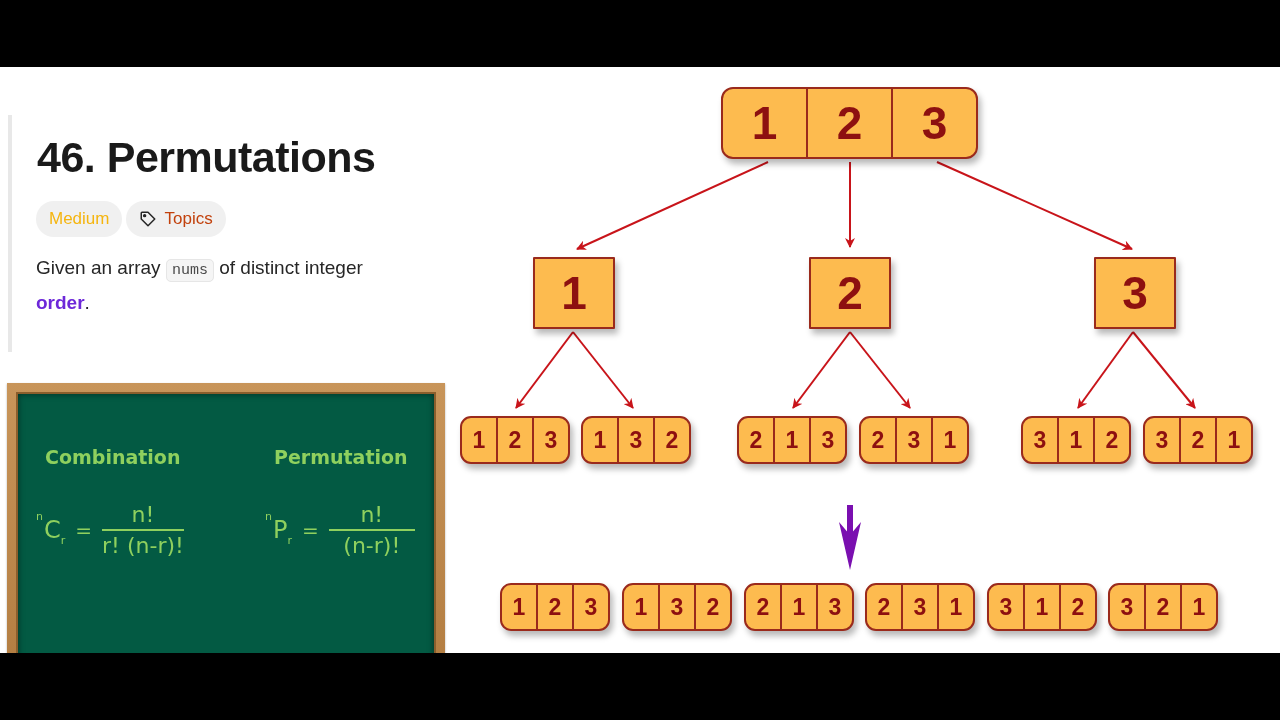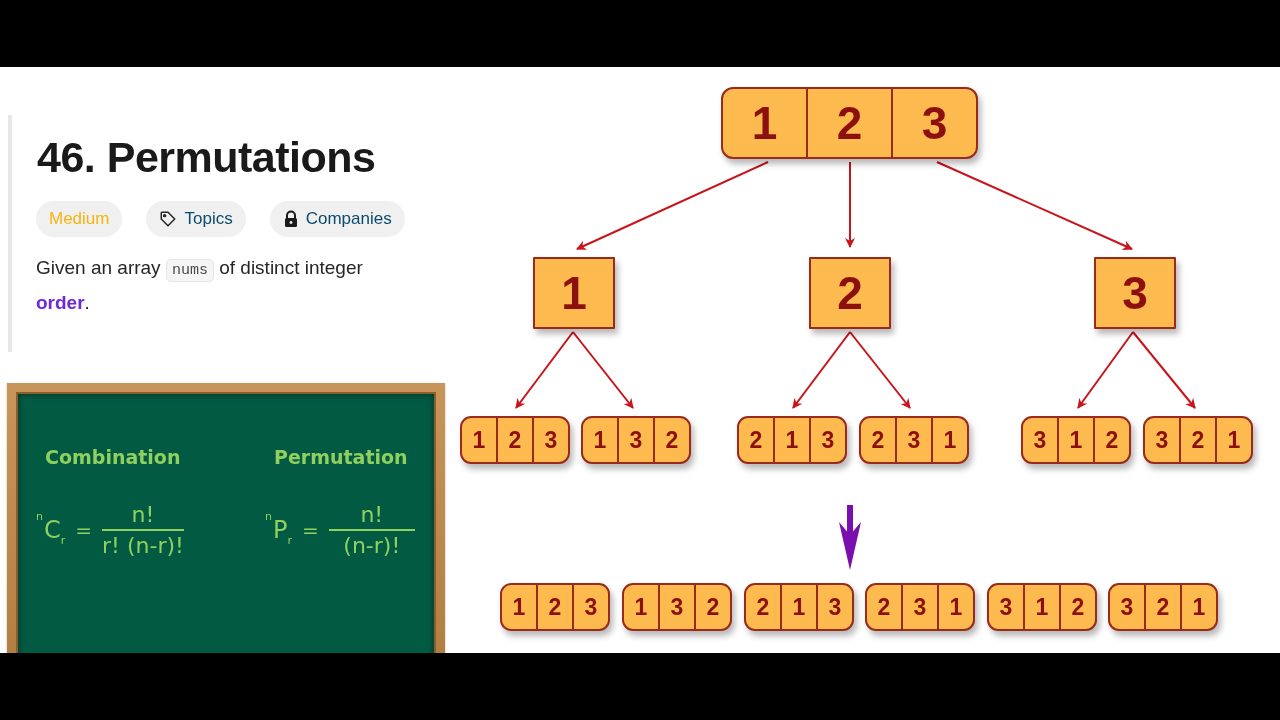--- a/index.html
+++ b/index.html
@@ -4,22 +4,22 @@
 <style>
   * { box-sizing: border-box; margin: 0; padding: 0; }
   html, body { width: 1280px; height: 720px; overflow: hidden; background: #000; }
   body { position: relative; font-family: "Liberation Sans", sans-serif; }
 
   .frame { position: absolute; left: 0; top: 67px; width: 1280px; height: 586px; background: #ffffff; overflow: hidden; }
 
   
   .problem { position: absolute; left: 8px; top: 48px; width: 430px; height: 237px; border-left: 4px solid #e8e8e8; overflow: hidden; }
   .problem-title { position: absolute; left: 25px; top: 18px; font-size: 43px; font-weight: bold; color: #1a1a1a; letter-spacing: -0.5px; white-space: nowrap; }
-  .tags { position: absolute; left: 24px; top: 86px; display: flex; gap: 24px; text-align: right; }
-  .tag { height: 36px; border-radius: 18px; background: #f0f0f0; display: flex; align-items: center; padding: 0 13px; font-size: 17px; color: #0c4a6e; gap: 7px; white-space: nowrap; }
+  .tags { position: absolute; left: 24px; top: 86px; display: flex; gap: 4px; text-align: right; }
+  .tag { height: 36px; border-radius: 18px; background: #f0f0f0; display: flex; align-items: center; padding: 0 13px; font-size: 17px; color: #c2410c; gap: 7px; white-space: nowrap; }
   .tag.medium { color: #f5b50f; }
   .tag svg { display: block; }
   .desc { position: absolute; left: 24px; top: 137px; width: 420px; font-size: 19px; line-height: 32px; color: #262626; white-space: nowrap; }
   .code { font-family: "Liberation Mono", monospace; font-size: 15px; color: #4a4a4a; background: #f5f5f5; border: 1px solid #e6e6e6; border-radius: 5px; padding: 2px 5px; }
   .desc b { font-weight: bold; color: #6d28d9; }
 
   
   .board { position: absolute; left: 7px; top: 316px; width: 438px; height: 326px; background: linear-gradient(#c8955a, #b07a3e); padding: 9px; box-shadow: 0 1px 2px rgba(0,0,0,0.3); }
   .board-inner { position: relative; width: 100%; height: 100%; background: #035a43; border: 2px solid #8b5e2c; box-shadow: inset 0 0 6px rgba(0,0,0,0.5); }
   .chalk { position: absolute; color: #8fd05e; font-family: "DejaVu Sans", sans-serif; }
@@ -60,30 +60,20 @@
       </div>
       <div class="tag">
         <span>
           <svg width="18" height="18" viewBox="0 0 24 24" fill="none" stroke="#262626" stroke-width="2" stroke-linejoin="round">
               <path d="M3 12V4a1 1 0 0 1 1-1h8l9 9-9 9z"></path>
               <circle cx="7.5" cy="7.5" r="1.3" fill="#262626"></circle>
             </svg>
         </span>
         <span>Topics</span>
       </div>
-      <div class="tag">
-        <span>
-          <svg width="16" height="18" viewBox="0 0 16 18">
-              <path d="M4 8V5.5a4 4 0 0 1 8 0V8" fill="none" stroke="#1a1a1a" stroke-width="2"></path>
-              <rect x="2" y="8" width="12" height="9" rx="1.5" fill="#1a1a1a"></rect>
-              <circle cx="8" cy="12.5" r="1.4" fill="#f0f0f0"></circle>
-            </svg>
-        </span>
-        <span>Companies</span>
-      </div>
     </div>
     <div class="desc">
       <span>Given an array </span><span class="code">nums</span><span> of distinct integer</span><br>
       <b>order</b><span>.</span>
     </div>
   </div>
 
   <div class="board">
     <div class="board-inner">
       <div class="chalk chalk-h" style="left:27px;">Combination</div>

